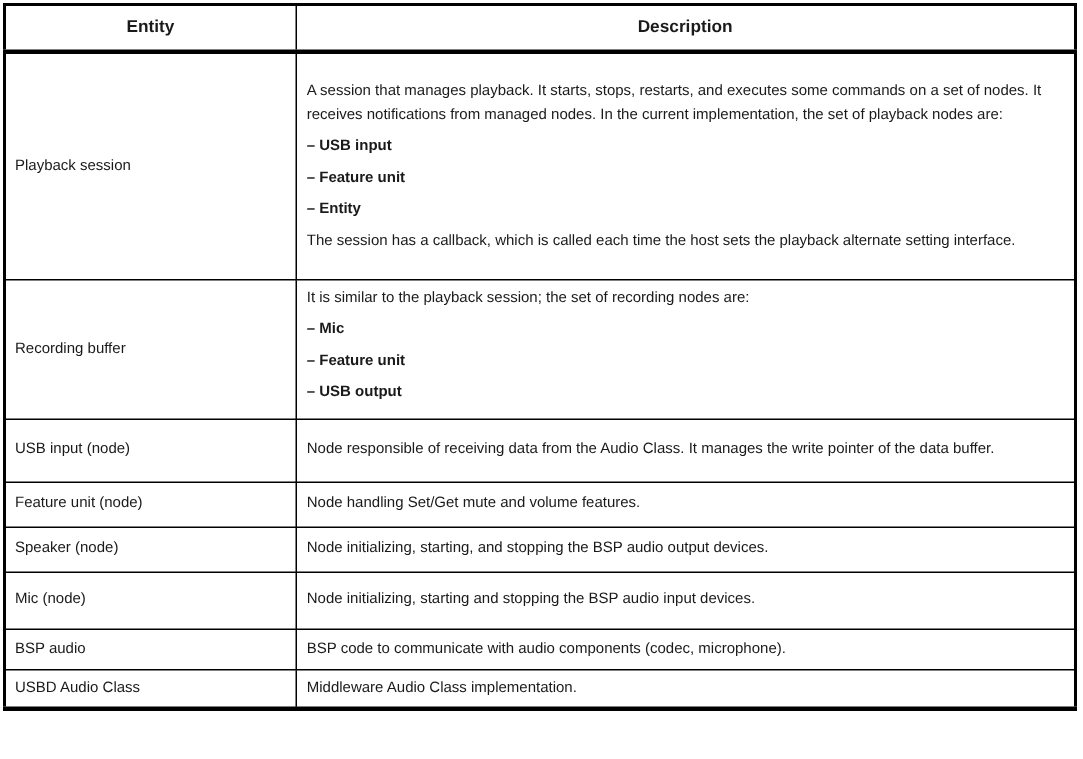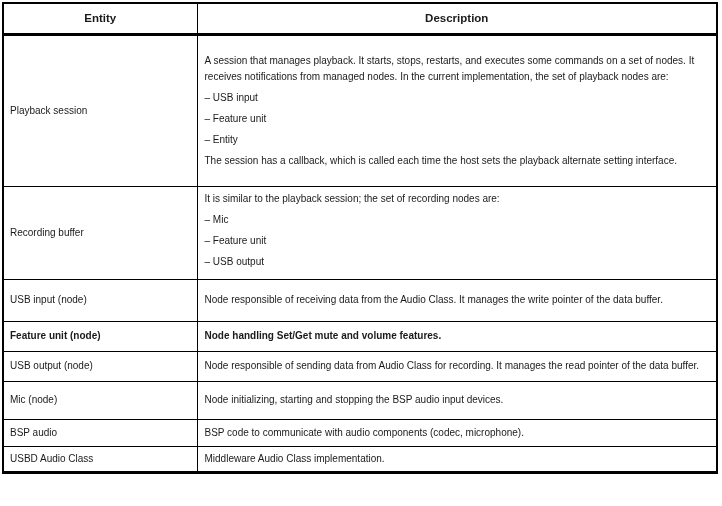--- a/index.html
+++ b/index.html
@@ -46,27 +46,27 @@
   }
   td.entity-cell {
     padding: 3px 6px 3px 6px;
     overflow: hidden;
   }
   td.desc-cell {
     padding: 4px 8px 4px 7px;
     overflow: hidden;
   }
   td.desc-cell p { margin: 0; }
-  td.desc-cell p.dash-item { margin: 5px 0; }
+  td.desc-cell p.dash-item { margin: 5px 0; font-weight: bold; }
 
   
   tbody tr:nth-child(1)  { height: 152px; }
   tbody tr:nth-child(2)  { height: 93px;  }
   tbody tr:nth-child(3)  { height: 42px;  }
-  tbody tr:nth-child(4)  { height: 30px; font-weight: bold;  }
+  tbody tr:nth-child(4)  { height: 30px;  }
   tbody tr:nth-child(5)  { height: 30px;  }
   tbody tr:nth-child(6)  { height: 38px;  }
   tbody tr:nth-child(7)  { height: 27px;  }
   tbody tr:nth-child(8)  { height: 25px;  }
   tbody tr:nth-child(9)  { height: 26px;  }
 </style>
 </head>
 <body>
 
 <div class="page">
@@ -107,23 +107,23 @@
             <p class="para">Node responsible of receiving data from the Audio Class. It manages the write pointer of the data buffer.</p>
           </td>
         </tr>
         <tr>
           <td class="entity-cell">Feature unit (node)</td>
           <td class="desc-cell">
             <p class="para">Node handling Set/Get mute and volume features.</p>
           </td>
         </tr>
         <tr>
-          <td class="entity-cell">USB output (node)</td>
+          <td class="entity-cell">Speaker (node)</td>
           <td class="desc-cell">
-            <p class="para">Node responsible of sending data from Audio Class for recording. It manages the read pointer of the data buffer.</p>
+            <p class="para">Node initializing, starting, and stopping the BSP audio output devices.</p>
           </td>
         </tr>
         <tr>
           <td class="entity-cell">Mic (node)</td>
           <td class="desc-cell">
             <p class="para">Node initializing, starting and stopping the BSP audio input devices.</p>
           </td>
         </tr>
         <tr>
           <td class="entity-cell">BSP audio</td>

